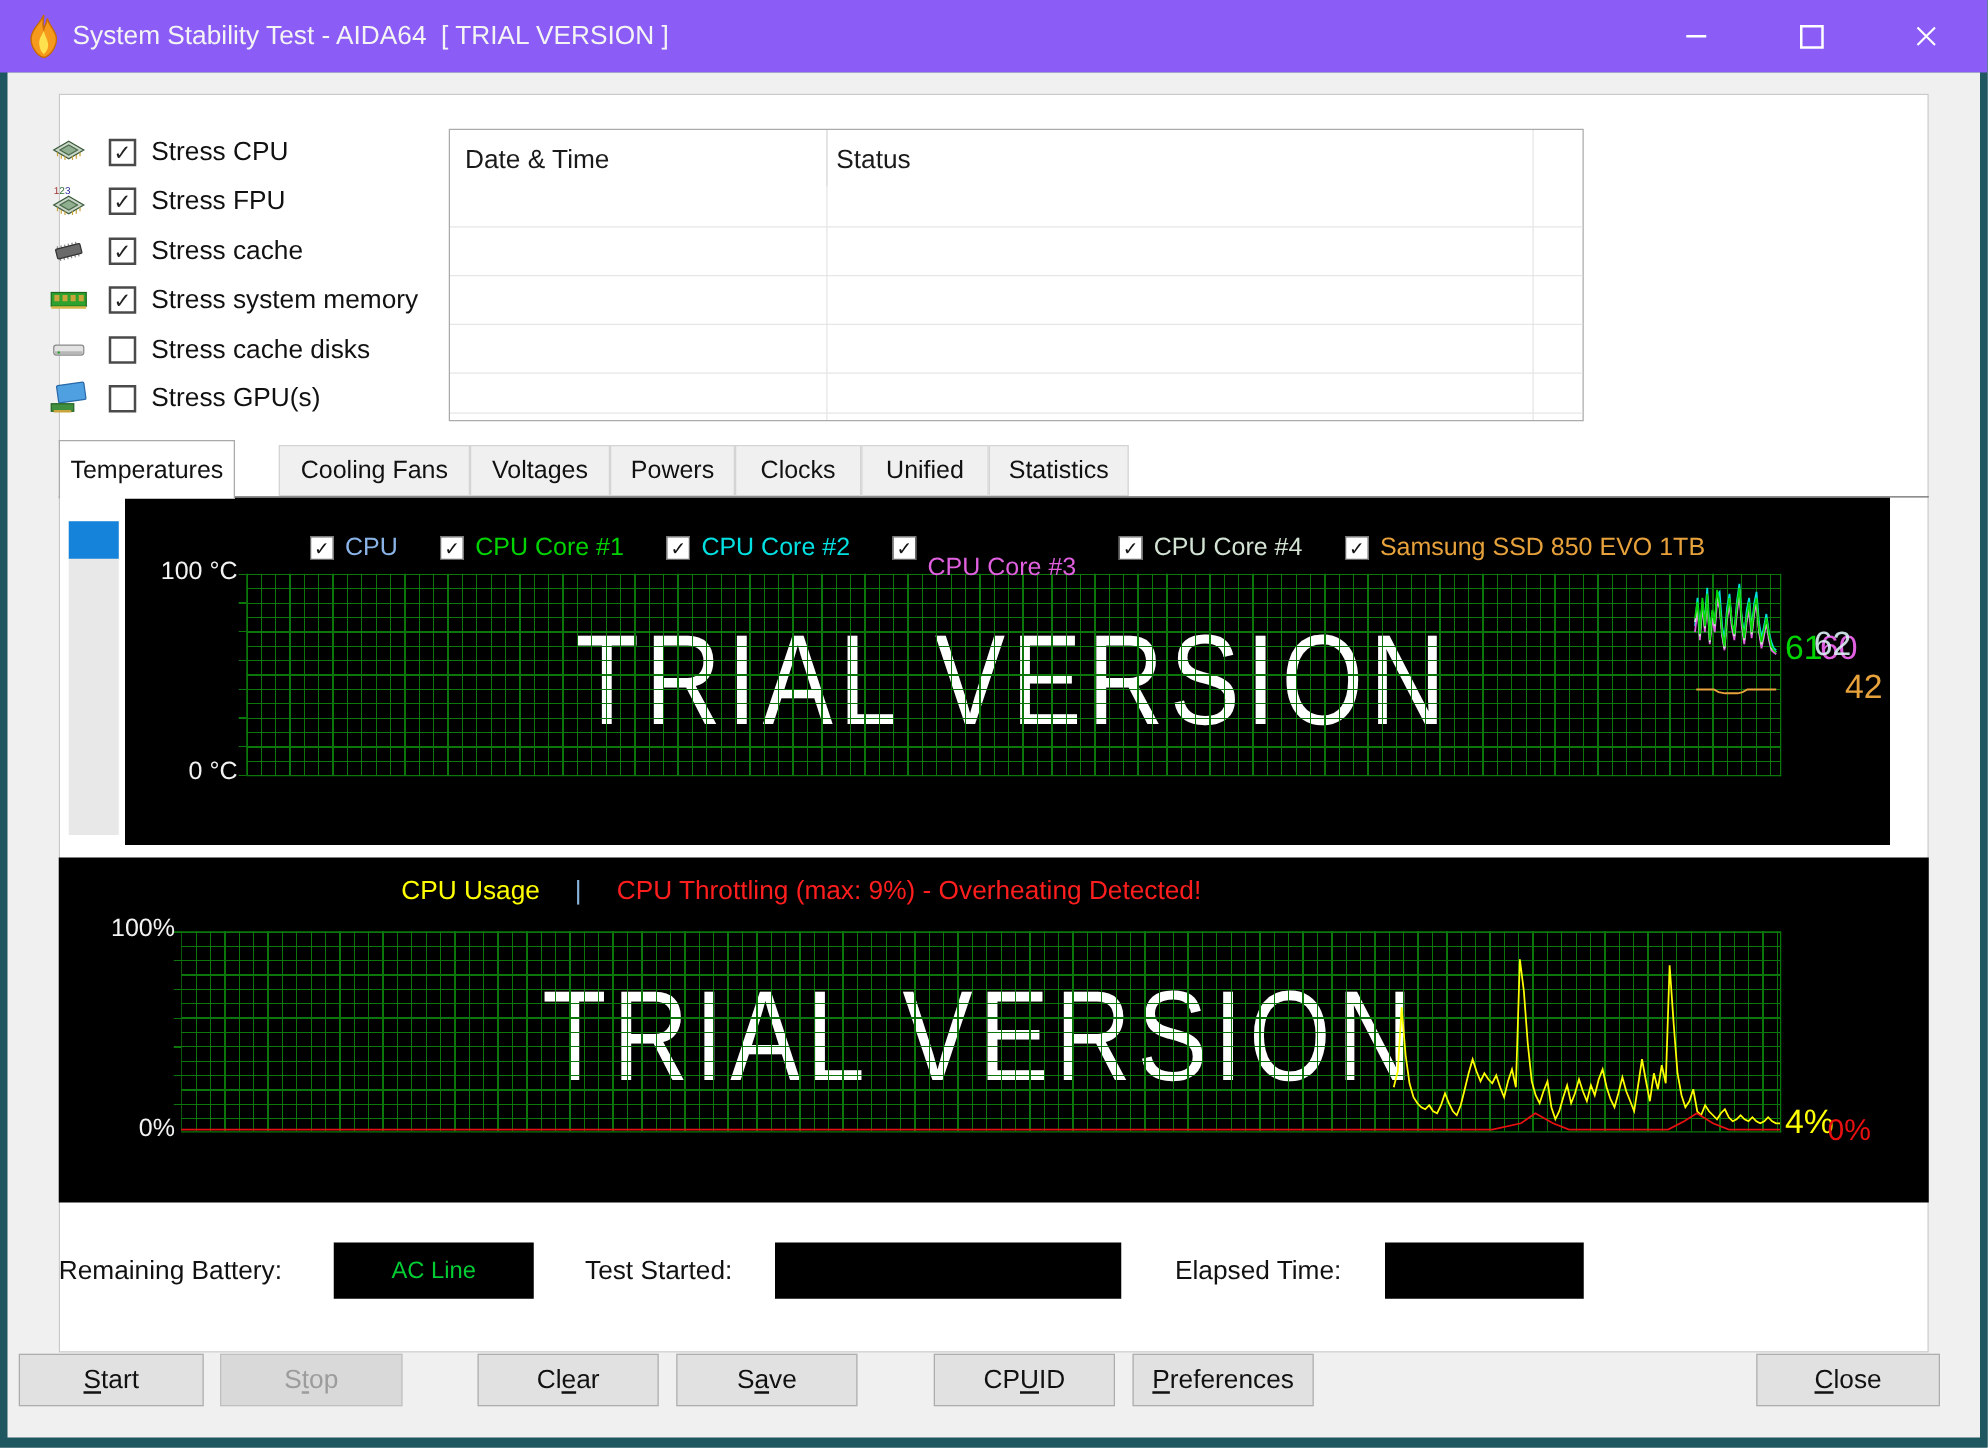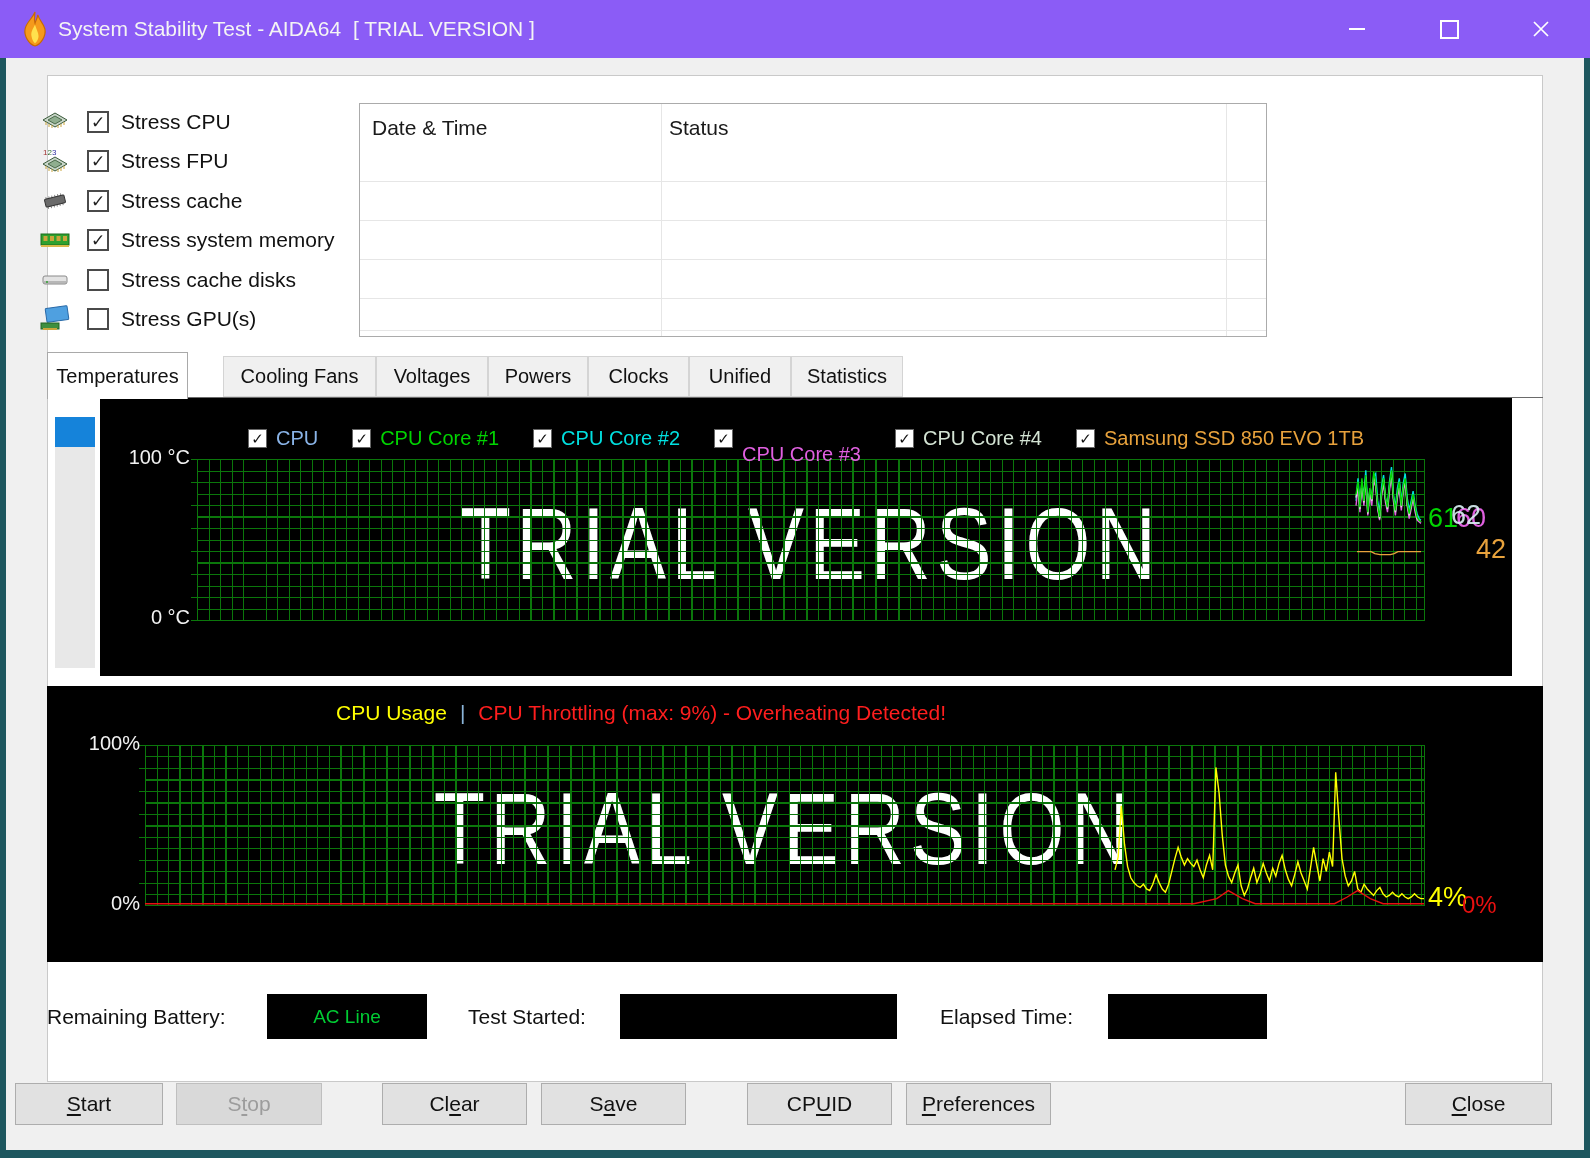--- a/index.html
+++ b/index.html
@@ -47,21 +47,21 @@
   .grid{position:absolute;z-index:2;
     background-image:repeating-linear-gradient(to right,#0b770b 0 1px,transparent 1px 11.5px),
                      repeating-linear-gradient(to bottom,#0b770b 0 1px,transparent 1px 11.5px);
     border-right:1px solid #0b770b;border-bottom:1px solid #0b770b;}
   .ticks{position:absolute;width:6px;z-index:2;
     background-image:repeating-linear-gradient(to bottom,#0b770b 0 1px,transparent 1px 23px);}
   .wm{position:absolute;text-align:center;color:#ffffff;font-size:84px;font-weight:400;
     letter-spacing:5px;transform:scaleY(1.22);transform-origin:center;z-index:1;white-space:nowrap;}
   .vlab{position:absolute;font-size:27px;z-index:4;}
   .utitle{position:absolute;left:47px;top:701px;width:1188px;display:flex;justify-content:center;
-    gap:13px;font-size:21px;z-index:4;}
+    gap:28px;font-size:21px;z-index:4;}
   #chart-overlay{position:absolute;left:0;top:0;z-index:5;pointer-events:none;}
   
   .stlabel{position:absolute;font-size:21px;color:#111;}
   .stbox{position:absolute;background:#000;display:flex;align-items:center;justify-content:center;font-size:19px;}
   
   .btn{position:absolute;top:1083px;height:42px;background:#e1e1e1;border:1px solid #adadad;
     box-sizing:border-box;display:flex;align-items:center;justify-content:center;font-size:21px;color:#111;cursor:default;}
   .btn.disabled{background:#d9d9d9;border-color:#bfbfbf;color:#9c9c9c;}
   .mn{text-decoration:underline;text-underline-offset:3px;}
 </style>

